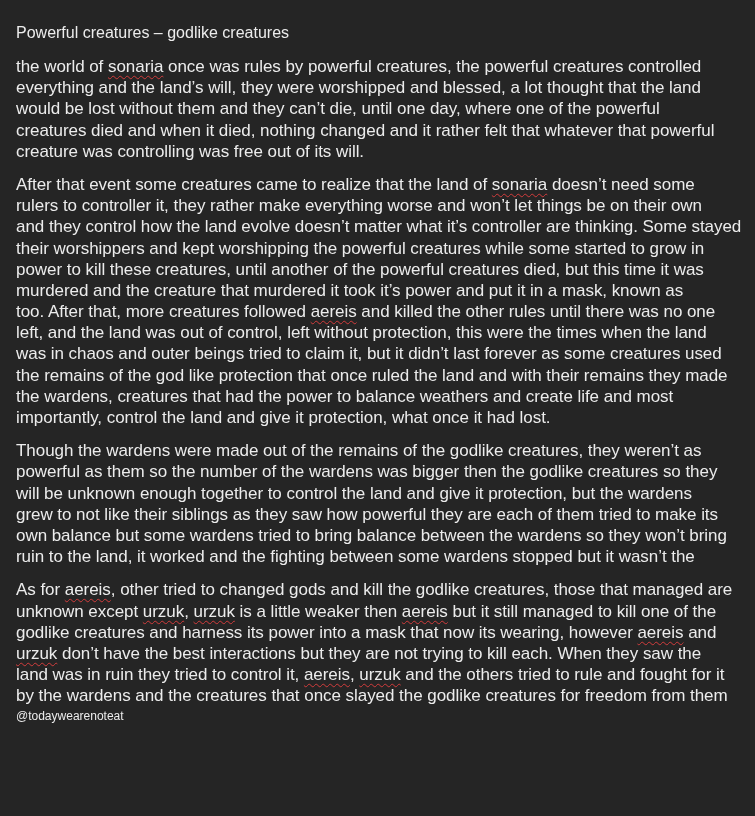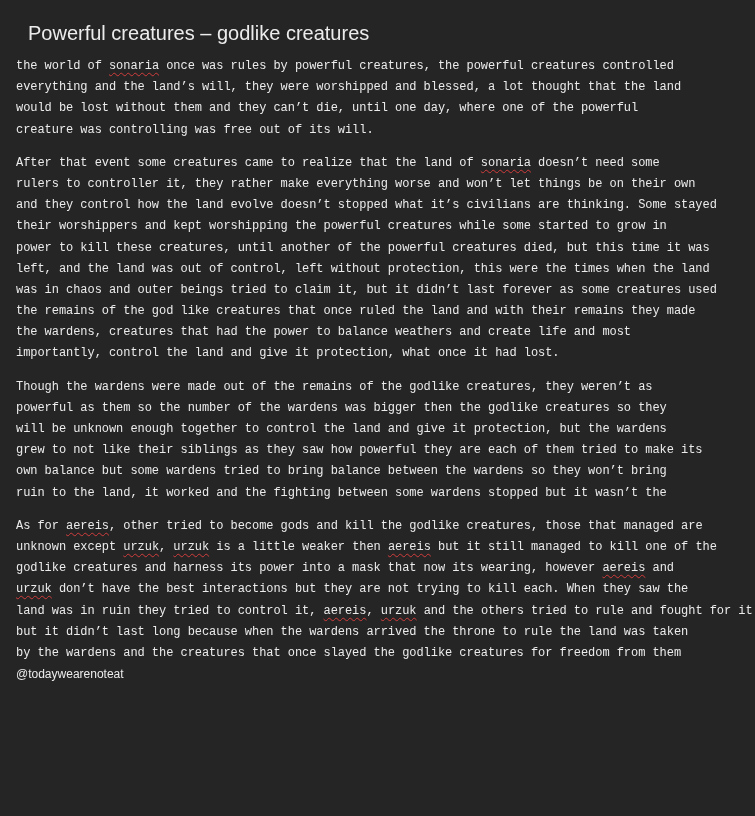--- a/index.html
+++ b/index.html
@@ -15,36 +15,35 @@
     font-family: "Liberation Sans", "DejaVu Sans", sans-serif;
     color: #ececec;
   }
   .doc {
     position: absolute;
     left: 16px;
     top: 23px;
     width: 735px;
   }
   .title {
-    font-size: 20px;
+    font-size: 16px;
     line-height: 20px;
     height: 20px;
-    margin: 0 0 13px 12px;
+    margin: 0 0 13px 0;
     white-space: nowrap;
   }
   .para {
     margin: 0 0 12px 0;
   }
   .line {
-    font-size: 12px;
+    font-size: 17px;
     line-height: 21.2px;
     height: 21.2px;
     white-space: nowrap;
     letter-spacing: -0.05px;
-    font-family: Liberation Mono, monospace;
   }
   .sp {
     text-decoration: underline wavy #d23c3c;
     text-decoration-thickness: 1px;
     text-underline-offset: 3px;
   }
   .sig {
     font-size: 12px;
     line-height: 21.2px;
     white-space: nowrap;
@@ -54,46 +53,48 @@
 </head>
 <body>
 
 <div class="doc">
   <div class="title">Powerful creatures – godlike creatures</div>
   <div id="paras">
       <div class="para">
         <div class="line"><span>the world of </span><span class="sp">sonaria</span><span> once was rules by powerful creatures, the powerful creatures controlled</span></div>
         <div class="line"><span>everything and the land’s will, they were worshipped and blessed, a lot thought that the land</span></div>
         <div class="line"><span>would be lost without them and they can’t die, until one day, where one of the powerful</span></div>
+        <div class="line"><span>creatures died and when it died, nothing changed and it rather felt that whatever that powerful</span></div>
         <div class="line"><span>creature was controlling was free out of its will.</span></div>
       </div>
       <div class="para">
         <div class="line"><span>After that event some creatures came to realize that the land of </span><span class="sp">sonaria</span><span> doesn’t need some</span></div>
         <div class="line"><span>rulers to controller it, they rather make everything worse and won’t let things be on their own</span></div>
-        <div class="line"><span>and they control how the land evolve doesn’t stopped what it’s civilians are thinking. Some stayed</span></div>
+        <div class="line"><span>and they control how the land evolve doesn’t matter what it’s controller are thinking. Some stayed</span></div>
         <div class="line"><span>their worshippers and kept worshipping the powerful creatures while some started to grow in</span></div>
         <div class="line"><span>power to kill these creatures, until another of the powerful creatures died, but this time it was</span></div>
+        <div class="line"><span>murdered and the creature that murdered it took it’s power and put it in a mask, known as</span></div>
+        <div class="line"><span>too. After that, more creatures followed </span><span class="sp">aereis</span><span> and killed the other rules until there was no one</span></div>
         <div class="line"><span>left, and the land was out of control, left without protection, this were the times when the land</span></div>
         <div class="line"><span>was in chaos and outer beings tried to claim it, but it didn’t last forever as some creatures used</span></div>
-        <div class="line"><span>the remains of the god like creatures that once ruled the land and with their remains they made</span></div>
+        <div class="line"><span>the remains of the god like protection that once ruled the land and with their remains they made</span></div>
         <div class="line"><span>the wardens, creatures that had the power to balance weathers and create life and most</span></div>
         <div class="line"><span>importantly, control the land and give it protection, what once it had lost.</span></div>
       </div>
       <div class="para">
         <div class="line"><span>Though the wardens were made out of the remains of the godlike creatures, they weren’t as</span></div>
         <div class="line"><span>powerful as them so the number of the wardens was bigger then the godlike creatures so they</span></div>
         <div class="line"><span>will be unknown enough together to control the land and give it protection, but the wardens</span></div>
         <div class="line"><span>grew to not like their siblings as they saw how powerful they are each of them tried to make its</span></div>
         <div class="line"><span>own balance but some wardens tried to bring balance between the wardens so they won’t bring</span></div>
         <div class="line"><span>ruin to the land, it worked and the fighting between some wardens stopped but it wasn’t the</span></div>
       </div>
       <div class="para">
-        <div class="line"><span>As for </span><span class="sp">aereis</span><span>, other tried to become gods and kill the godlike creatures, those that managed are</span></div>
+        <div class="line"><span>As for </span><span class="sp">aereis</span><span>, other tried to changed gods and kill the godlike creatures, those that managed are</span></div>
         <div class="line"><span>unknown except </span><span class="sp">urzuk</span><span>, </span><span class="sp">urzuk</span><span> is a little weaker then </span><span class="sp">aereis</span><span> but it still managed to kill one of the</span></div>
         <div class="line"><span>godlike creatures and harness its power into a mask that now its wearing, however </span><span class="sp">aereis</span><span> and</span></div>
         <div class="line"><span class="sp">urzuk</span><span> don’t have the best interactions but they are not trying to kill each. When they saw the</span></div>
         <div class="line"><span>land was in ruin they tried to control it, </span><span class="sp">aereis</span><span>, </span><span class="sp">urzuk</span><span> and the others tried to rule and fought for it</span></div>
-        <div class="line"><span>but it didn’t last long because when the wardens arrived the throne to rule the land was taken</span></div>
         <div class="line"><span>by the wardens and the creatures that once slayed the godlike creatures for freedom from them</span></div>
       </div>
     </div>
   <div class="sig">@todaywearenoteat</div>
 </div>
 
 </body></html>

